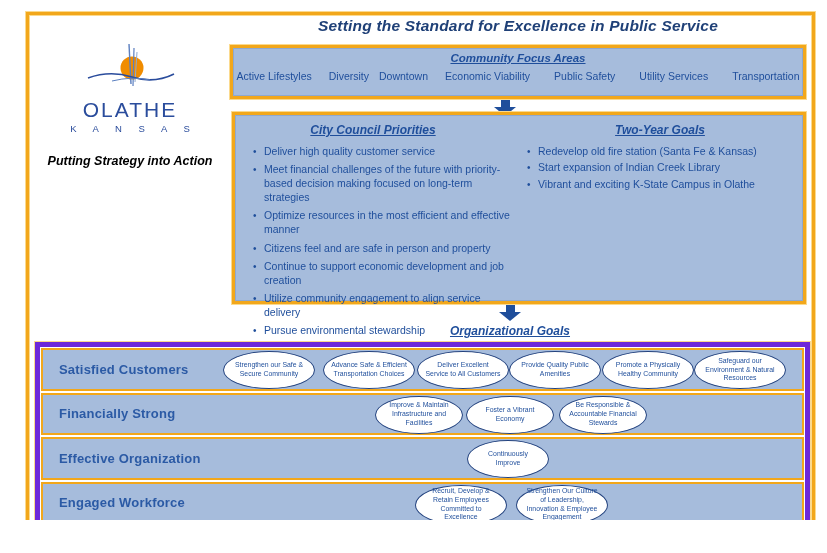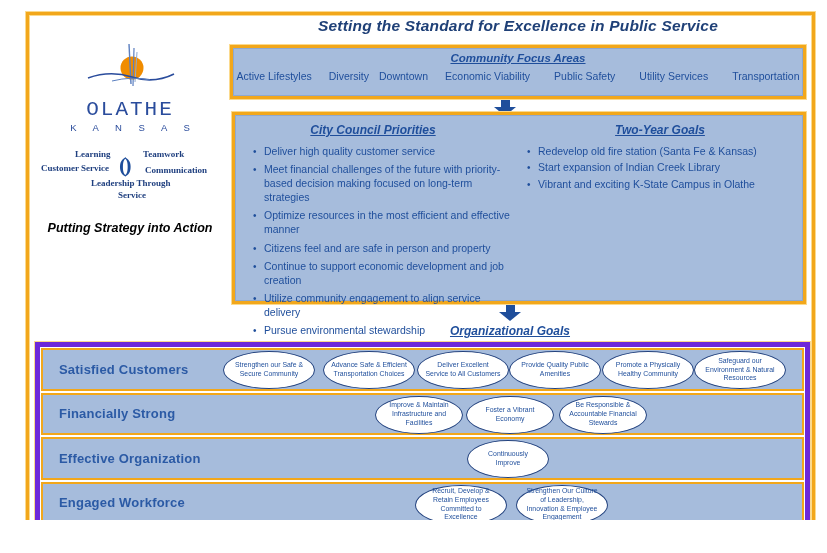--- a/index.html
+++ b/index.html
@@ -86,21 +86,21 @@
   .oval {
     position:absolute; background:#ffffff; border:1.5px solid #24437F;
     border-radius:50%; display:flex; align-items:center; justify-content:center;
     text-align:center; font-size:6.9px; line-height:1.3; color:#1F4E9B;
     padding:2px 7px;
   }
 
   .sidebar { position:absolute; left:30px; top:40px; width:200px; height:270px; }
   .logo-wrap { text-align:center; }
   .city-name {
-    font-family:Liberation Mono, monospace; font-size:21px; letter-spacing:2px;
+    font-family:Liberation Sans, sans-serif; font-size:21px; letter-spacing:2px;
     color:#2A4C9C; margin-top:-4px;
   }
   .state-name { font-size:9.5px; letter-spacing:7px; color:#2A4C9C; margin-top:1px; text-indent:7px; }
   .scorecard-title {
     margin-top:12px; text-align:center; font-size:17.5px; font-weight:bold;
     color:#1F4E9B; line-height:1.3;
   }
   .values-block {
     position:relative; margin:16px auto 0; width:190px; height:52px;
     font-family:"Liberation Serif", serif; font-weight:bold; font-size:9px;
@@ -139,29 +139,20 @@
         <path d="M52 8 L51 46" stroke="#5B7FC0" stroke-width="1.2" fill="none"></path>
         <path d="M55 12 L53 42" stroke="#8FA8CE" stroke-width="1" fill="none"></path>
         <path d="M6 38 Q28 30 50 37 T92 34" stroke="#2A4C9C" stroke-width="1.6" fill="none"></path>
         <path d="M30 41 Q50 36 68 40" stroke="#5B7FC0" stroke-width="1" fill="none"></path>
       </svg>
       <div class="city-name">OLATHE</div>
       <div class="state-name">K A N S A S</div>
     </div>
 
 
-    <div class="values-block">
-      <span class="v-learning">Learning</span>
-      <span class="v-teamwork">Teamwork</span>
-      <span class="v-custserv">Customer Service</span>
-      <span class="v-comm">Communication</span>
-      <span class="v-leadership">Leadership Through</span>
-      <span class="v-service">Service</span>
-      <span class="values-mark">()</span>
-    </div>
 
     <div class="tagline">Putting Strategy into Action</div>
   </div>
 
   <div class="gold-box focus-box">
     <div class="focus-title">Community Focus Areas</div>
     <div class="focus-items">
       <span>Active Lifestyles</span>
       <span class="tight">Diversity</span>
       <span class="tight">Downtown</span>

